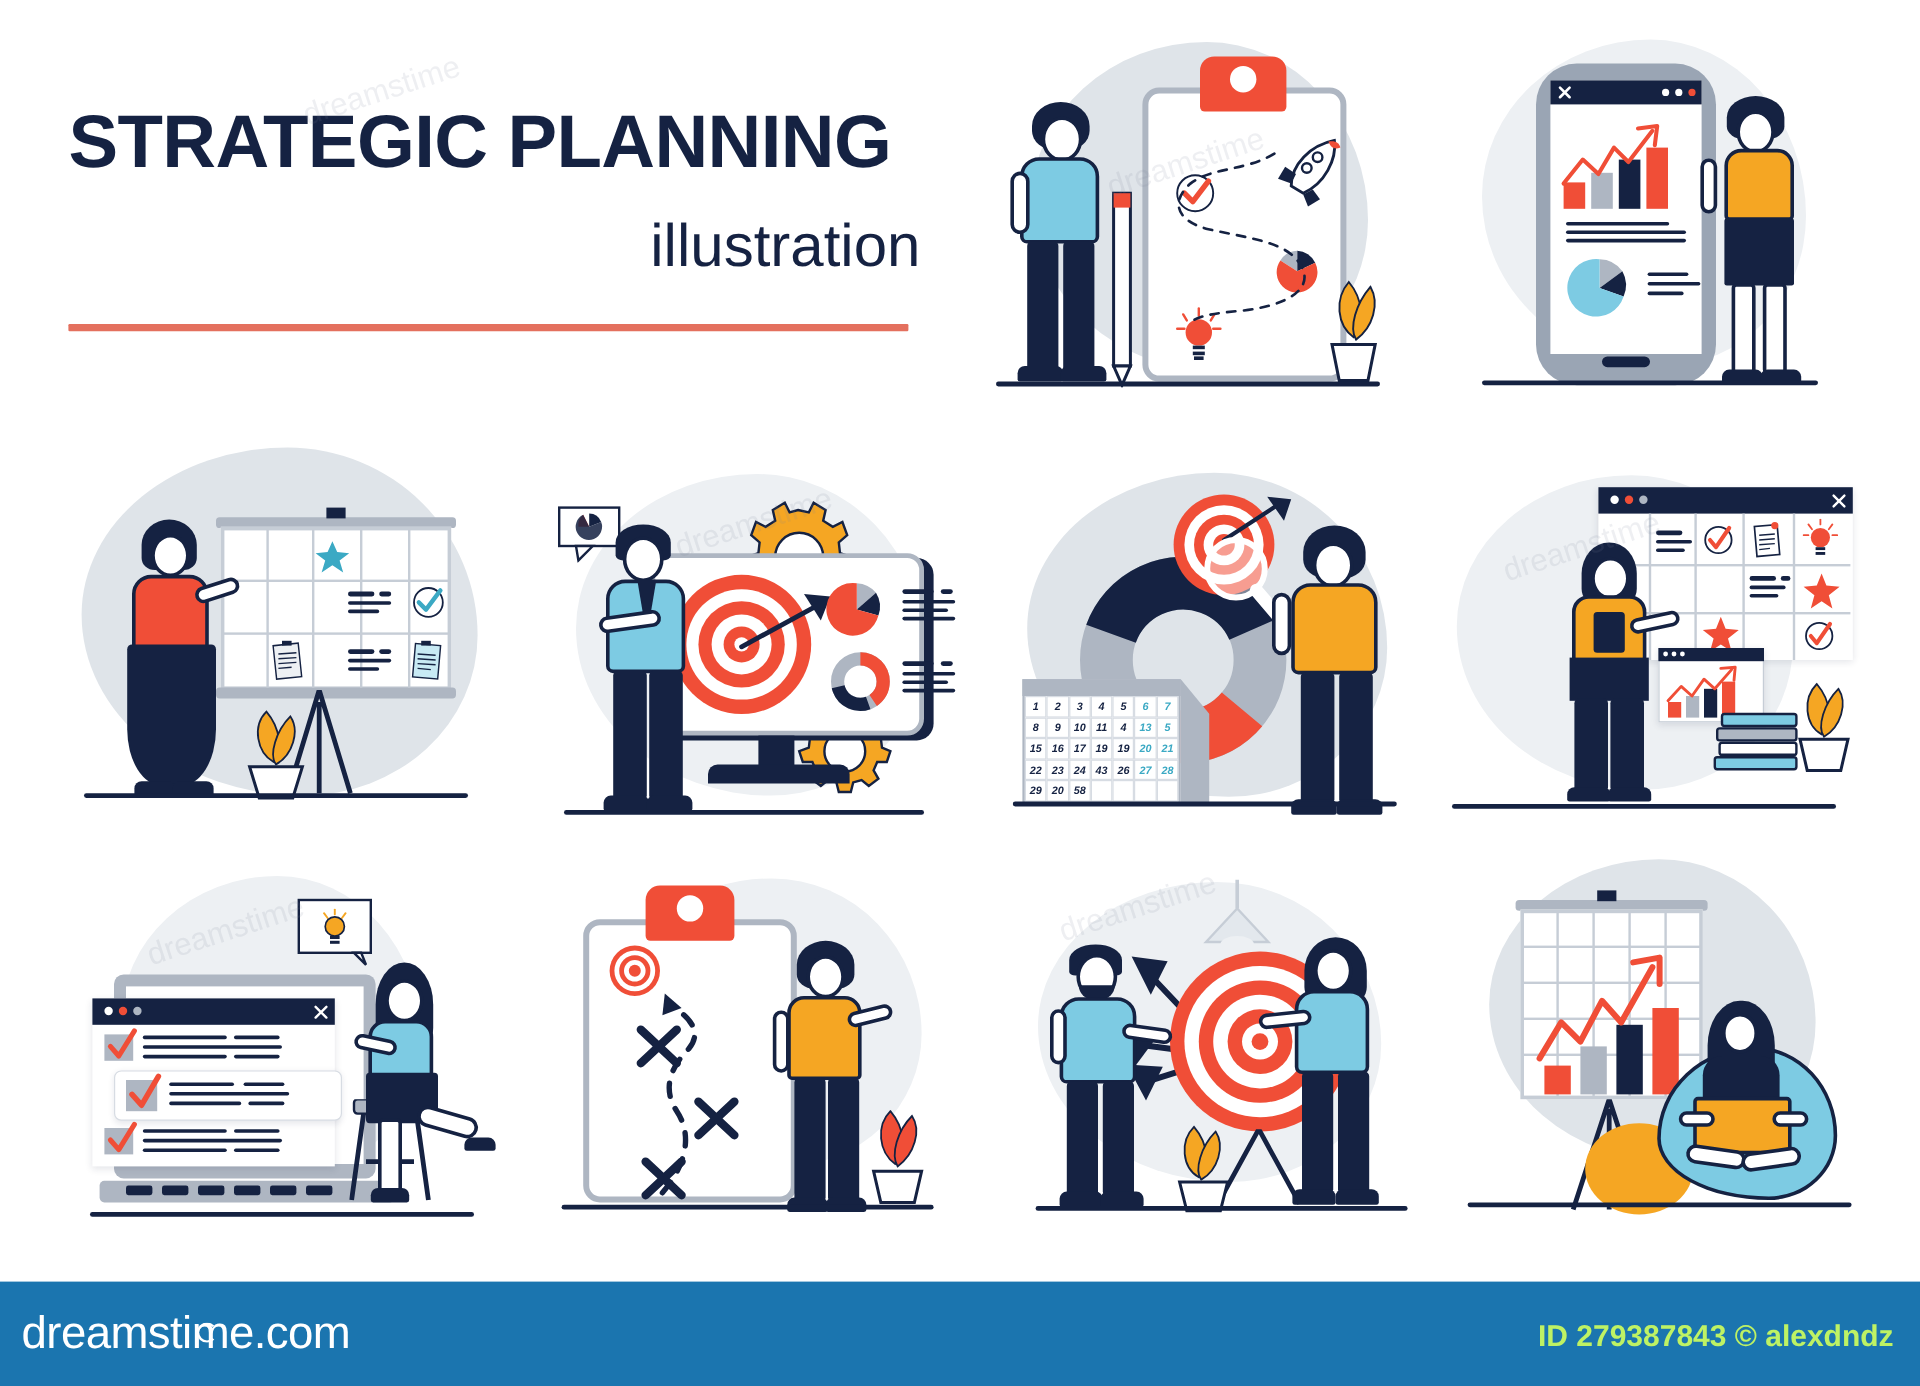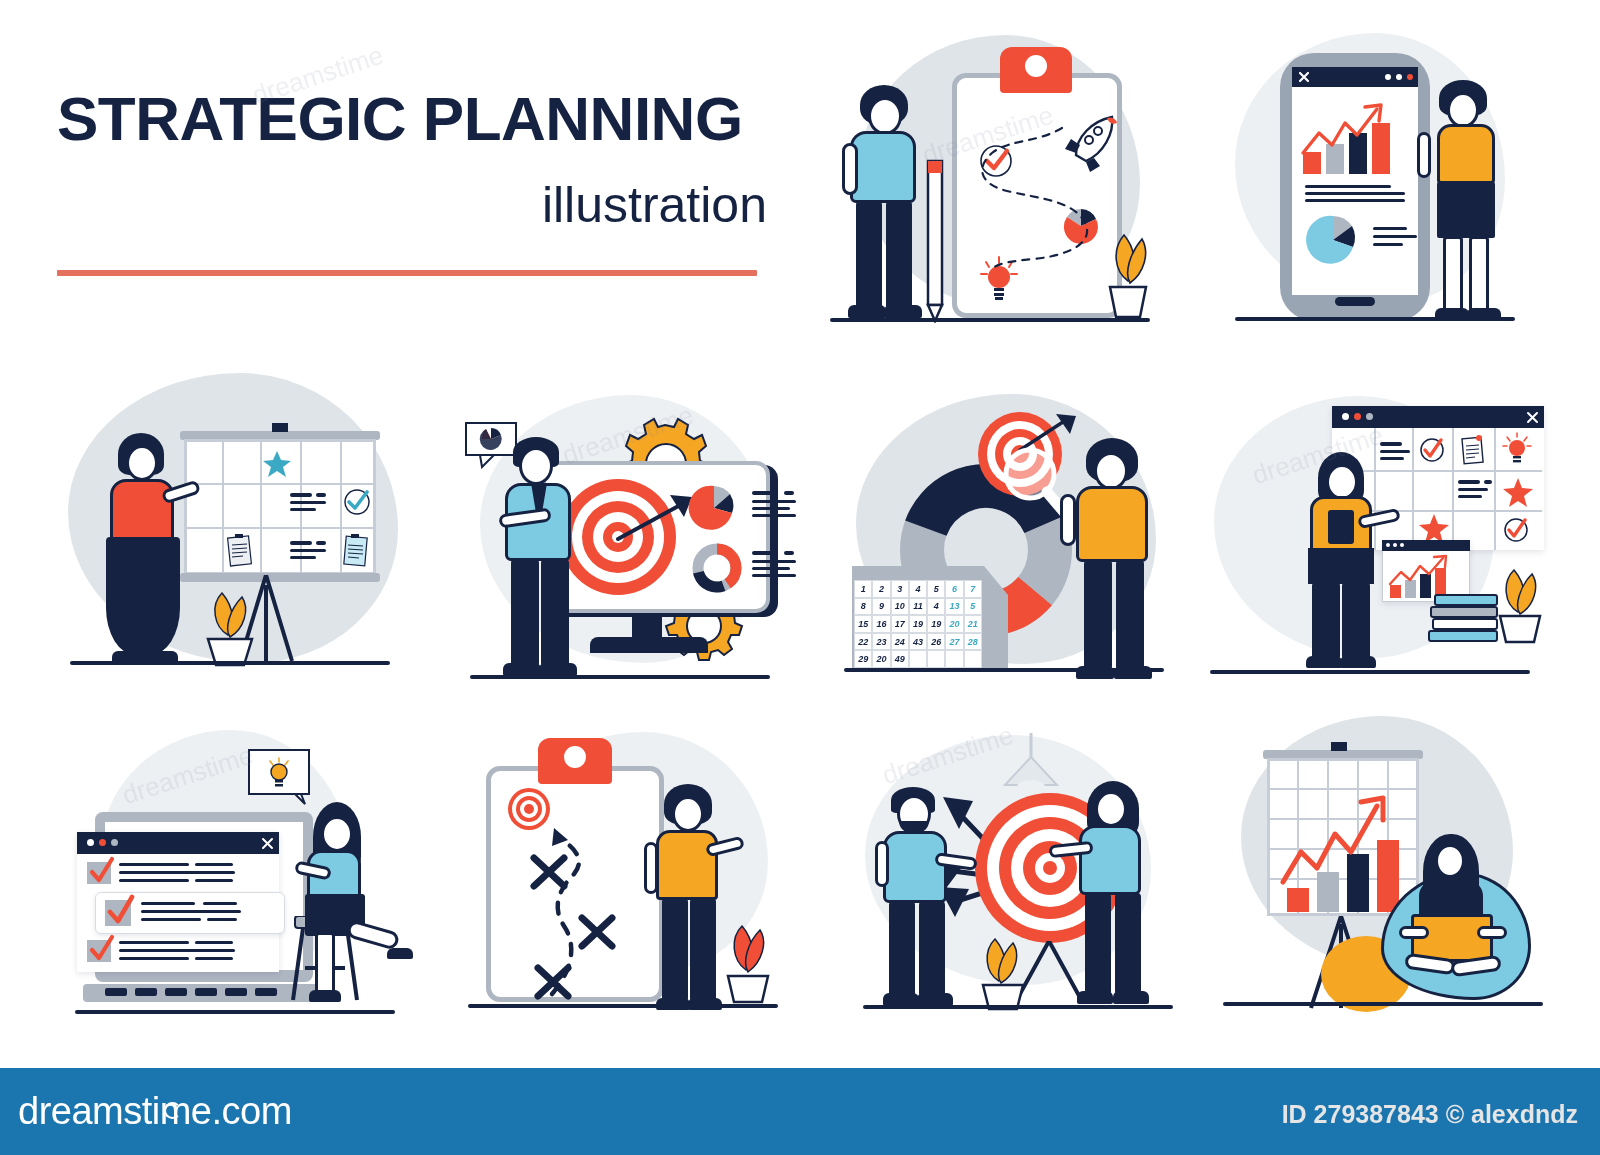--- a/index.html
+++ b/index.html
@@ -105,21 +105,21 @@
   .footer {
     position: absolute; left: 0; top: 1068px;
     width: 1600px; height: 87px; background: #1B75AF;
   }
   .footer-logo {
     position: absolute; left: 18px; top: 22px;
     color: #ffffff; font-size: 38px; letter-spacing: -0.5px;
   }
   .footer-id {
     position: absolute; right: 22px; top: 32px;
-    color: #e5e5e5; font-size: 25px; font-weight: bold;
+    color: #bef264; font-size: 25px; font-weight: bold;
   }
   .spiral {
     position: absolute; left: 146px; top: 12px;
     width: 17px; height: 17px; border: 2px solid #ffffff;
     border-radius: 50%; border-right-color: transparent;
   }
   .wm {
     position: absolute; color: rgba(120,135,155,.13);
     font-size: 26px; pointer-events: none; user-select: none;
     white-space: nowrap;
@@ -453,21 +453,21 @@
         <div class="cal-cell wknd">21</div>
         <div class="cal-cell">22</div>
         <div class="cal-cell">23</div>
         <div class="cal-cell">24</div>
         <div class="cal-cell">43</div>
         <div class="cal-cell">26</div>
         <div class="cal-cell wknd">27</div>
         <div class="cal-cell wknd">28</div>
         <div class="cal-cell">29</div>
         <div class="cal-cell">20</div>
-        <div class="cal-cell">49</div>
+        <div class="cal-cell">58</div>
         <div class="cal-cell empty"></div>
         <div class="cal-cell empty"></div>
         <div class="cal-cell wknd empty"></div>
         <div class="cal-cell wknd empty"></div>
       </div>
     <div class="gray" style="position:absolute;left:154px;top:176px;width:24px;height:104px;clip-path:polygon(0 0,100% 28%,100% 100%,0 100%);"></div>
 
     <div class="person" style="left:238px;top:48px;width:96px;height:242px;">
       <div class="hair" style="left:18px;top:0px;width:52px;height:44px;border-radius:50% 50% 36% 36%;"></div>
       <div class="head" style="left:26px;top:14px;width:34px;height:38px;"></div>

